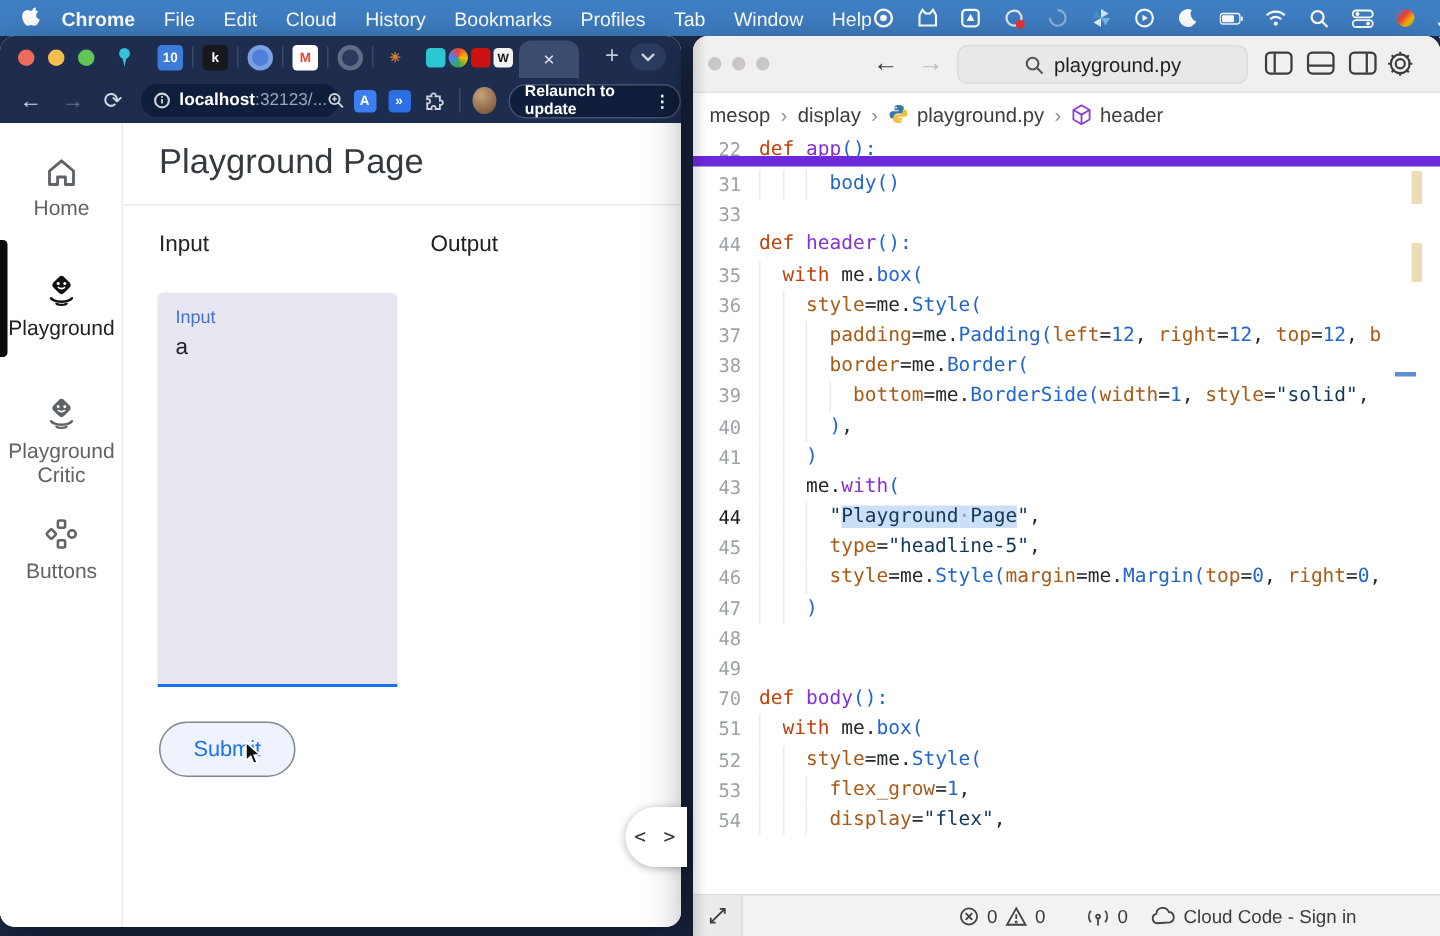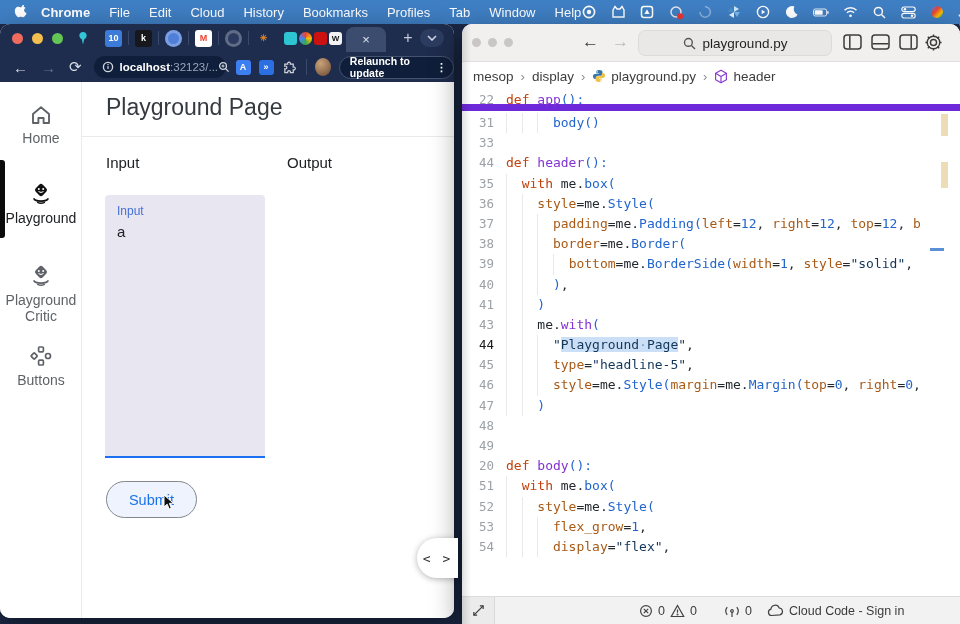--- a/index.html
+++ b/index.html
@@ -521,21 +521,21 @@
         <div class="row"><span class="ln">39</span><span class="codetxt"><span class="guide"></span><span class="guide"></span><span class="guide"></span><span class="guide"></span><span class="c-prop">bottom</span><span class="c-txt">=</span><span class="c-txt">me</span><span class="c-txt">.</span><span class="c-call">BorderSide</span><span class="c-pun">(</span><span class="c-prop">width</span><span class="c-txt">=</span><span class="c-num">1</span><span class="c-txt">, </span><span class="c-prop">style</span><span class="c-txt">=</span><span class="c-str">"solid"</span><span class="c-txt">,</span></span></div>
         <div class="row"><span class="ln">40</span><span class="codetxt"><span class="guide"></span><span class="guide"></span><span class="guide"></span><span class="c-pun">)</span><span class="c-txt">,</span></span></div>
         <div class="row"><span class="ln">41</span><span class="codetxt"><span class="guide"></span><span class="guide"></span><span class="c-pun">)</span></span></div>
         <div class="row"><span class="ln">43</span><span class="codetxt"><span class="guide"></span><span class="guide"></span><span class="c-txt">me</span><span class="c-txt">.</span><span class="c-fn">with</span><span class="c-pun">(</span></span></div>
         <div class="row current"><span class="ln">44</span><span class="codetxt"><span class="guide"></span><span class="guide"></span><span class="guide"></span><span class="c-str">"</span><span class="c-strhl">Playground</span><span class="c-wshl">·</span><span class="c-strhl">Page</span><span class="c-str">"</span><span class="c-txt">,</span></span></div>
         <div class="row"><span class="ln">45</span><span class="codetxt"><span class="guide"></span><span class="guide"></span><span class="guide"></span><span class="c-prop">type</span><span class="c-txt">=</span><span class="c-str">"headline-5"</span><span class="c-txt">,</span></span></div>
         <div class="row"><span class="ln">46</span><span class="codetxt"><span class="guide"></span><span class="guide"></span><span class="guide"></span><span class="c-prop">style</span><span class="c-txt">=</span><span class="c-txt">me</span><span class="c-txt">.</span><span class="c-call">Style</span><span class="c-pun">(</span><span class="c-prop">margin</span><span class="c-txt">=</span><span class="c-txt">me</span><span class="c-txt">.</span><span class="c-call">Margin</span><span class="c-pun">(</span><span class="c-prop">top</span><span class="c-txt">=</span><span class="c-num">0</span><span class="c-txt">, </span><span class="c-prop">right</span><span class="c-txt">=</span><span class="c-num">0</span><span class="c-txt">,</span></span></div>
         <div class="row"><span class="ln">47</span><span class="codetxt"><span class="guide"></span><span class="guide"></span><span class="c-pun">)</span></span></div>
         <div class="row"><span class="ln">48</span><span class="codetxt"></span></div>
         <div class="row"><span class="ln">49</span><span class="codetxt"></span></div>
-        <div class="row"><span class="ln">20</span><span class="codetxt"><span class="c-kw">def </span><span class="c-fn">body</span><span class="c-pun">()</span><span class="c-pun">:</span></span></div>
+        <div class="row"><span class="ln">70</span><span class="codetxt"><span class="c-kw">def </span><span class="c-fn">body</span><span class="c-pun">()</span><span class="c-pun">:</span></span></div>
         <div class="row"><span class="ln">51</span><span class="codetxt"><span class="guide"></span><span class="c-kw">with </span><span class="c-txt">me</span><span class="c-txt">.</span><span class="c-call">box</span><span class="c-pun">(</span></span></div>
         <div class="row"><span class="ln">52</span><span class="codetxt"><span class="guide"></span><span class="guide"></span><span class="c-prop">style</span><span class="c-txt">=</span><span class="c-txt">me</span><span class="c-txt">.</span><span class="c-call">Style</span><span class="c-pun">(</span></span></div>
         <div class="row"><span class="ln">53</span><span class="codetxt"><span class="guide"></span><span class="guide"></span><span class="guide"></span><span class="c-prop">flex_grow</span><span class="c-txt">=</span><span class="c-num">1</span><span class="c-txt">,</span></span></div>
         <div class="row"><span class="ln">54</span><span class="codetxt"><span class="guide"></span><span class="guide"></span><span class="guide"></span><span class="c-prop">display</span><span class="c-txt">=</span><span class="c-str">"flex"</span><span class="c-txt">,</span></span></div>
       </div>
     <div class="ruler-mark" style="top:24px;height:22px;"></div>
     <div class="ruler-mark" style="top:72px;height:26px;"></div>
     <div class="blue-dash"></div>
   </div>
 

